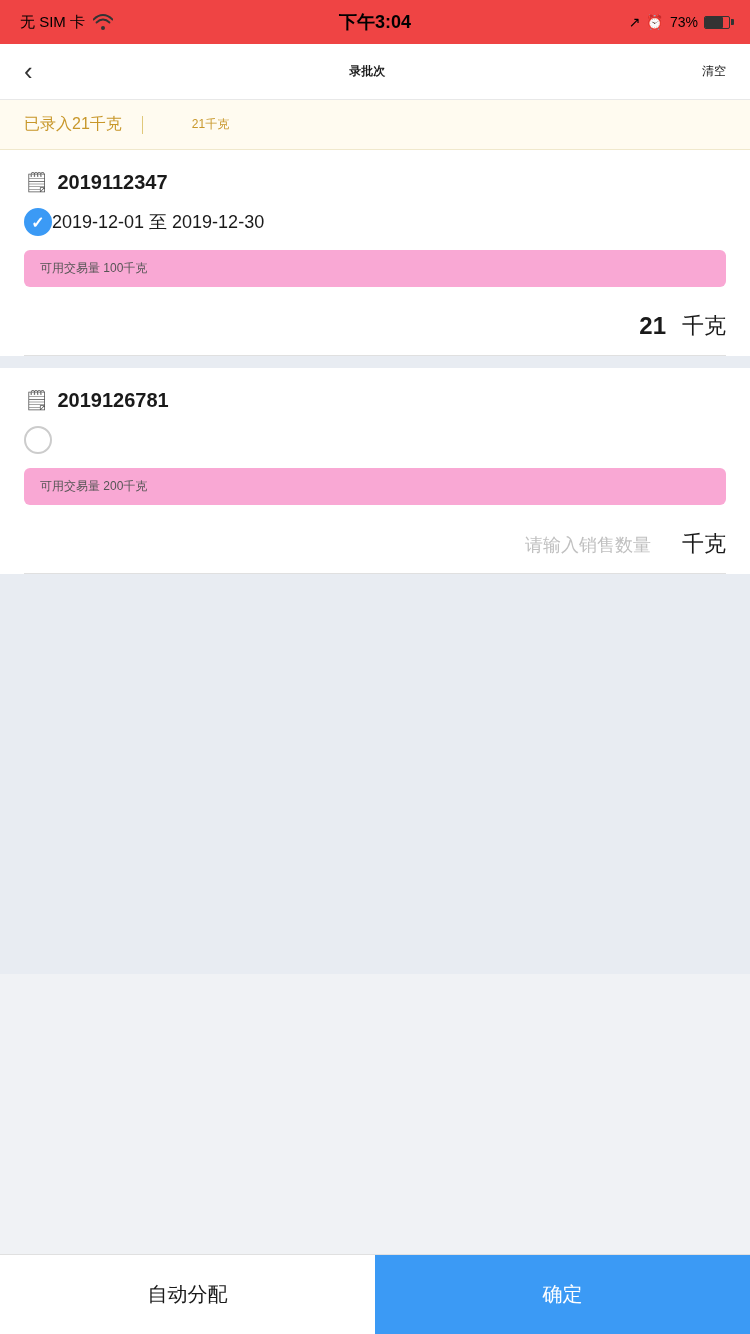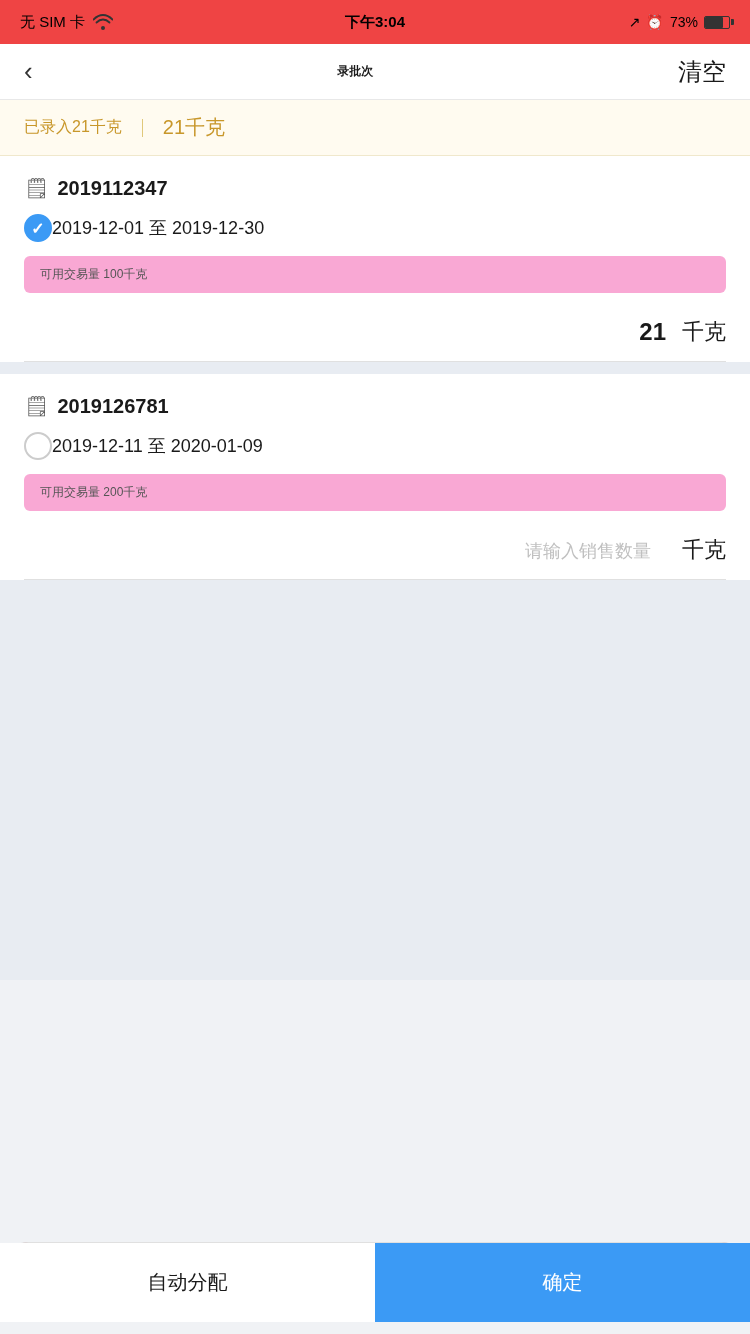--- a/index.html
+++ b/index.html
@@ -24,21 +24,21 @@
       font-size: 15px;
       font-weight: 500;
     }
     .status-left {
       display: flex;
       align-items: center;
       gap: 8px;
       font-size: 15px;
     }
     .status-center {
-      font-size: 15px;
+      font-size: 18px;
       font-weight: 600;
       position: absolute;
       left: 50%;
       transform: translateX(-50%);
     }
     .status-right {
       display: flex;
       align-items: center;
       gap: 6px;
       font-size: 14px;
@@ -83,21 +83,21 @@
       font-size: 26px;
       color: #333;
       cursor: pointer;
     }
     .nav-title {
       font-size: 12px;
       font-weight: 600;
       color: #1a1a1a;
     }
     .nav-action {
-      font-size: 24px;
+      font-size: 12px;
       color: #1a1a1a;
       cursor: pointer;
     }
 
     
     .info-banner {
       background: #fffbf0;
       padding: 14px 24px;
       display: flex;
       align-items: center;
@@ -107,22 +107,23 @@
     .info-label {
       font-size: 16px;
       color: #c8972a;
     }
     .info-divider {
       width: 1px;
       height: 18px;
       background: #e0c87a;
     }
     .info-value {
-      font-size: 20px;
+      font-size: 12px;
       color: #c8972a;
+      margin-left: 29px;
     }
 
     
     .batch-card {
       background: #fff;
       margin-bottom: 0;
     }
 
     .batch-header {
       padding: 20px 24px 10px 24px;
@@ -245,28 +246,27 @@
     
     .empty-area {
       background: #e8ecf2;
       flex: 1;
       min-height: 400px;
     }
 
     
     .bottom-bar {
       position: fixed;
-      bottom: 12px;
+      bottom: 0;
       left: 0;
       width: 750px;
       height: 80px;
       display: flex;
       background: #7f1d1d;
       border-top: 1px solid #e0e0e0;
-      border-radius: 28px;
     }
     .btn-auto {
       flex: 1;
       display: flex;
       align-items: center;
       justify-content: center;
       font-size: 20px;
       color: #1a1a1a;
       background: #fff;
       border: none;
@@ -339,21 +339,20 @@
 
 <div class="section-divider"></div>
 
 <div class="batch-card">
   <div class="batch-header">
     <span class="doc-icon">🗒</span>
     <span class="batch-id">2019126781</span>
   </div>
   <div class="batch-date-row">
     <div class="radio-circle"></div>
-    <span class="batch-date">2019-12-11 至 2020-01-09</span>
   </div>
   <div class="batch-info-box">可用交易量 200千克</div>
 
   <div class="batch-input-row">
     <input type="number" class="quantity-input" placeholder="请输入销售数量" style="">
     <span class="input-unit">千克</span>
   </div>
   <div class="input-underline"></div>
 </div>
 

